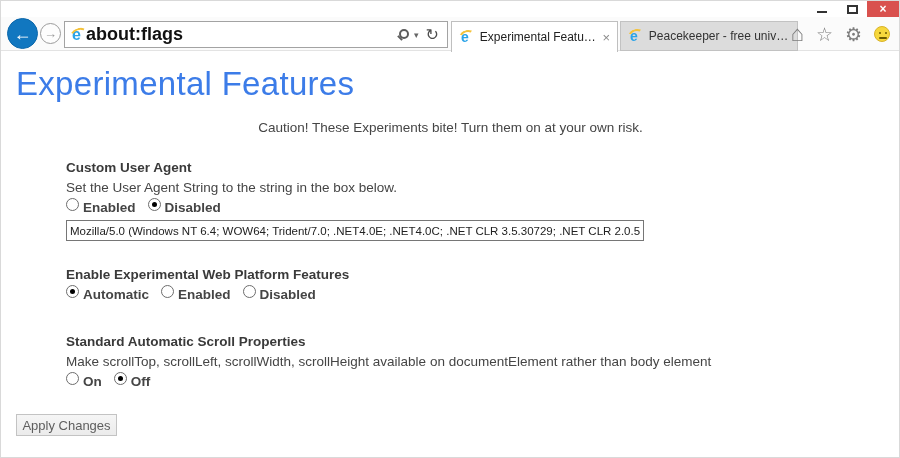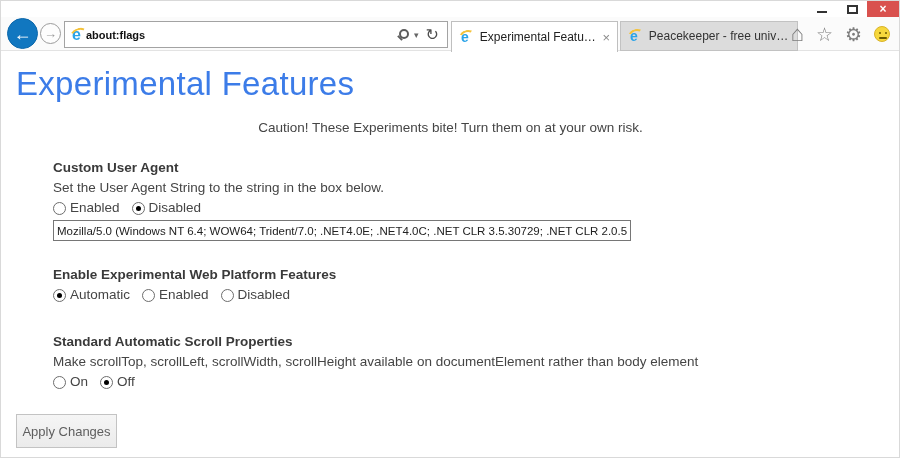--- a/index.html
+++ b/index.html
@@ -28,21 +28,21 @@
               background:#fdfdfd; border:1px solid #9b9b9b; color:#9b9b9b; display:flex; align-items:center; justify-content:center;
               font-size:13px; line-height:1; z-index:2; }
   .addressbar { position:absolute; left:63px; top:4px; width:384px; height:27px; background:#fff;
                 border:1px solid #a3a3a3; display:flex; align-items:center; padding:0 5px; z-index:2; }
   .ie-icon { color:#2aa3e8; font-weight:bold; font-size:16px; line-height:1; position:relative; margin:0 5px 0 2px; }
   .ie-icon::after { content:''; position:absolute; left:-2px; top:1px; width:15px; height:12px;
                     border:2px solid transparent; border-top-color:#f4c23a; border-radius:50%; transform:rotate(-18deg); }
   .ie-icon.small { font-size:14px; }
   .ie-icon.small::after { width:13px; height:11px; top:0; }
   .url-input { flex:1; border:none; outline:none; font-family:"Liberation Sans",sans-serif;
-               font-size:11px; font-weight:600; color:#111; background:transparent; padding:0; min-width:0; }
+               font-size:18px; font-weight:600; color:#111; background:transparent; padding:0; min-width:0; }
   .magnifier { position:relative; width:10px; height:10px; border:2px solid #5c5c5c; border-radius:50%; margin:0 3px 2px 4px; flex:none; }
   .magnifier::after { content:''; position:absolute; width:6px; height:2px; background:#5c5c5c;
                       transform:rotate(45deg); left:-4px; bottom:-2px; }
   .caret { color:#666; font-size:9px; margin:0 7px 0 2px; }
   .refresh { color:#4d4d4d; font-size:16px; line-height:1; margin-right:3px; }
 
   .tab { position:absolute; top:4px; height:30px; display:flex; align-items:center; padding:0 7px;
          font-size:12px; color:#222; white-space:nowrap; overflow:hidden; }
   .tab.active { left:450px; width:167px; background:#fff; border:1px solid #bfbfbf; border-bottom:none; z-index:4; height:31px; }
   .tab.inactive { left:619px; width:178px; background:#dcdcdc; border:1px solid #c2c2c2; color:#333; z-index:1; }
@@ -56,33 +56,33 @@
   .gear-g { font-size:19px; }
   .smiley { width:16px; height:16px; border-radius:50%; background:#f6d73c; border:1px solid #d9b32a; position:relative; }
   .smiley::before { content:''; position:absolute; left:4px; top:5px; width:2px; height:2px; border-radius:50%;
                     background:#6b5900; box-shadow:6px 0 0 #6b5900; }
   .smiley::after { content:''; position:absolute; left:4px; top:10px; width:8px; height:2px; border-radius:1px; background:#6b5900; }
 
   
   .content { position:absolute; top:50px; left:0; right:0; bottom:0; padding:0 14px; background:#fff; }
   h1.page-title { color:#3c7ce8; font-size:33px; font-weight:300; margin:14px 0 0 1px; letter-spacing:0.3px; }
   .caution { font-size:13.5px; color:#454545; margin:17px 0 0 1px;text-align:center; }
-  .section { margin-left:38px; font-size:13.5px; color:#454545; line-height:20px; }
+  .section { margin-left:51px; font-size:13.5px; color:#454545; line-height:20px; }
   .s1 { margin-top:23px; }
   .s2 { margin-top:24px; }
   .s3 { margin-top:27px; }
   .sec-heading { font-weight:bold; color:#3a3a3a; }
   .radio-row { display:flex; align-items:center; }
-  .radio-opt { display:flex; align-items:center; margin-right:12px; cursor:default; }
+  .radio-opt { display:flex; margin-right:12px; cursor:default;font-weight:bold; }
   .radio { display:inline-block; width:13px; height:13px; border:1px solid #6d6d6d; border-radius:50%;
            background:#fff; margin-right:4px; position:relative; flex:none; }
   .radio.checked::after { content:''; position:absolute; left:3px; top:3px; width:5px; height:5px; border-radius:50%; background:#000; }
   .ua-input { display:block; width:578px; height:21px; border:1px solid #767676; margin-top:2px; padding:1px 3px;
               font-family:"Liberation Sans",sans-serif; font-size:11.5px; color:#222; }
-  .apply-btn { display:block; margin:22px 0 0 1px; width:101px; height:34px;
+  .apply-btn { display:block; margin:22px 0 0 1px; width:101px; height:22px;
                background:linear-gradient(#f5f5f5,#ebebeb); border:1px solid #c3c3c3;
                color:#5e5e5e; font-size:13px; font-family:"Liberation Sans",sans-serif; padding:0; }
 </style>
 </head>
 <body>
 
 <div class="titlebar">
   <div class="win-controls">
     <div class="win-btn">
       <span class="min-glyph"></span>

